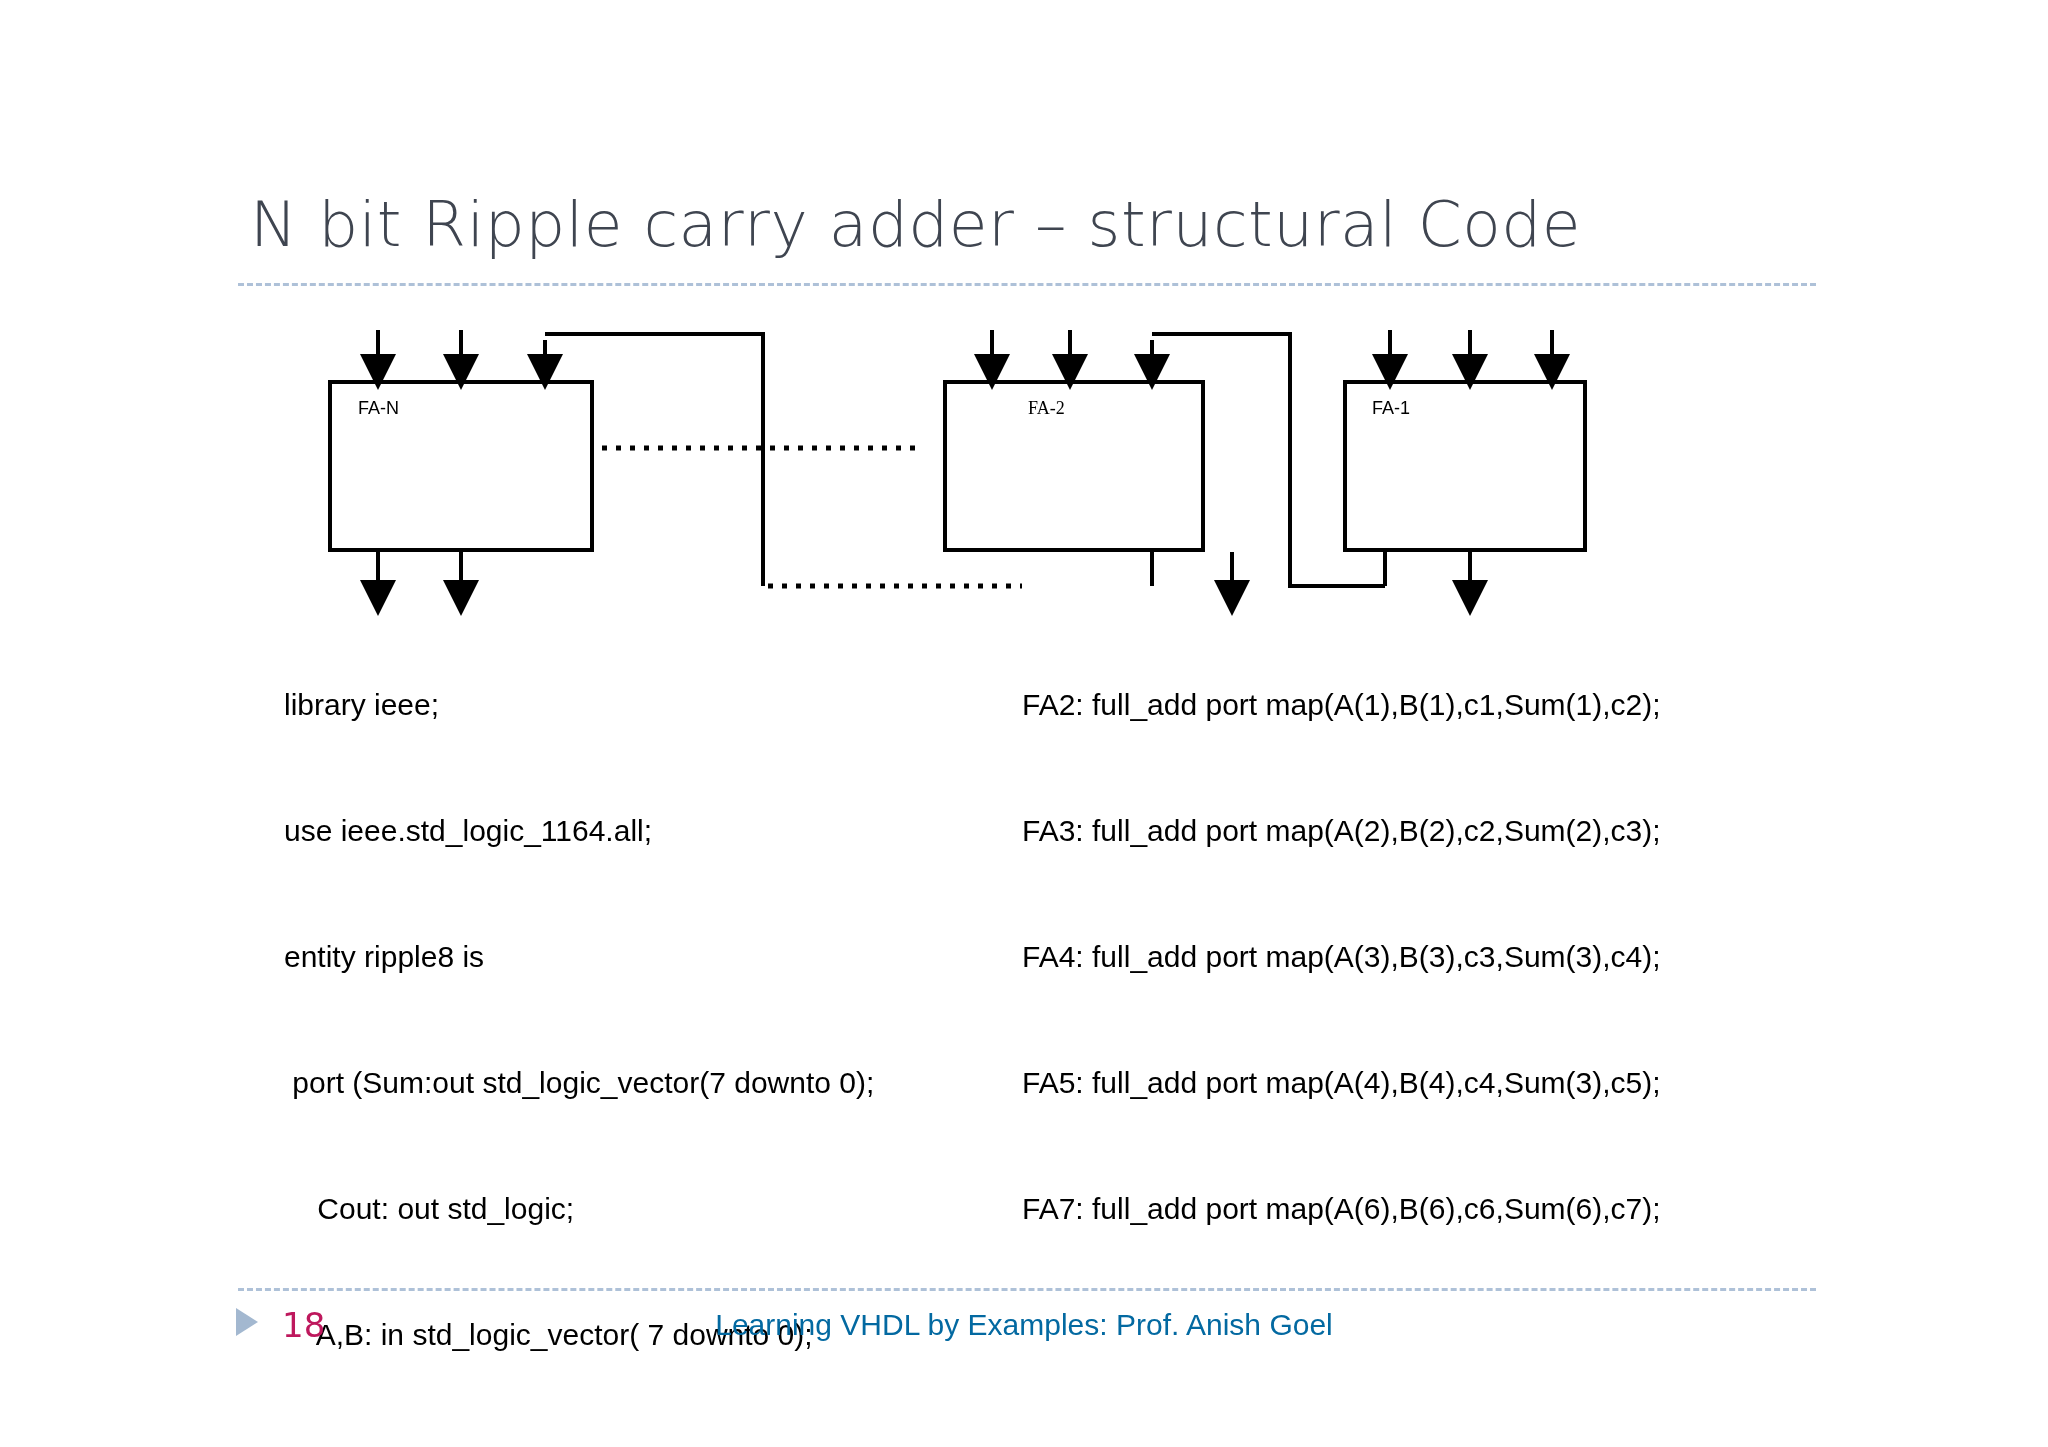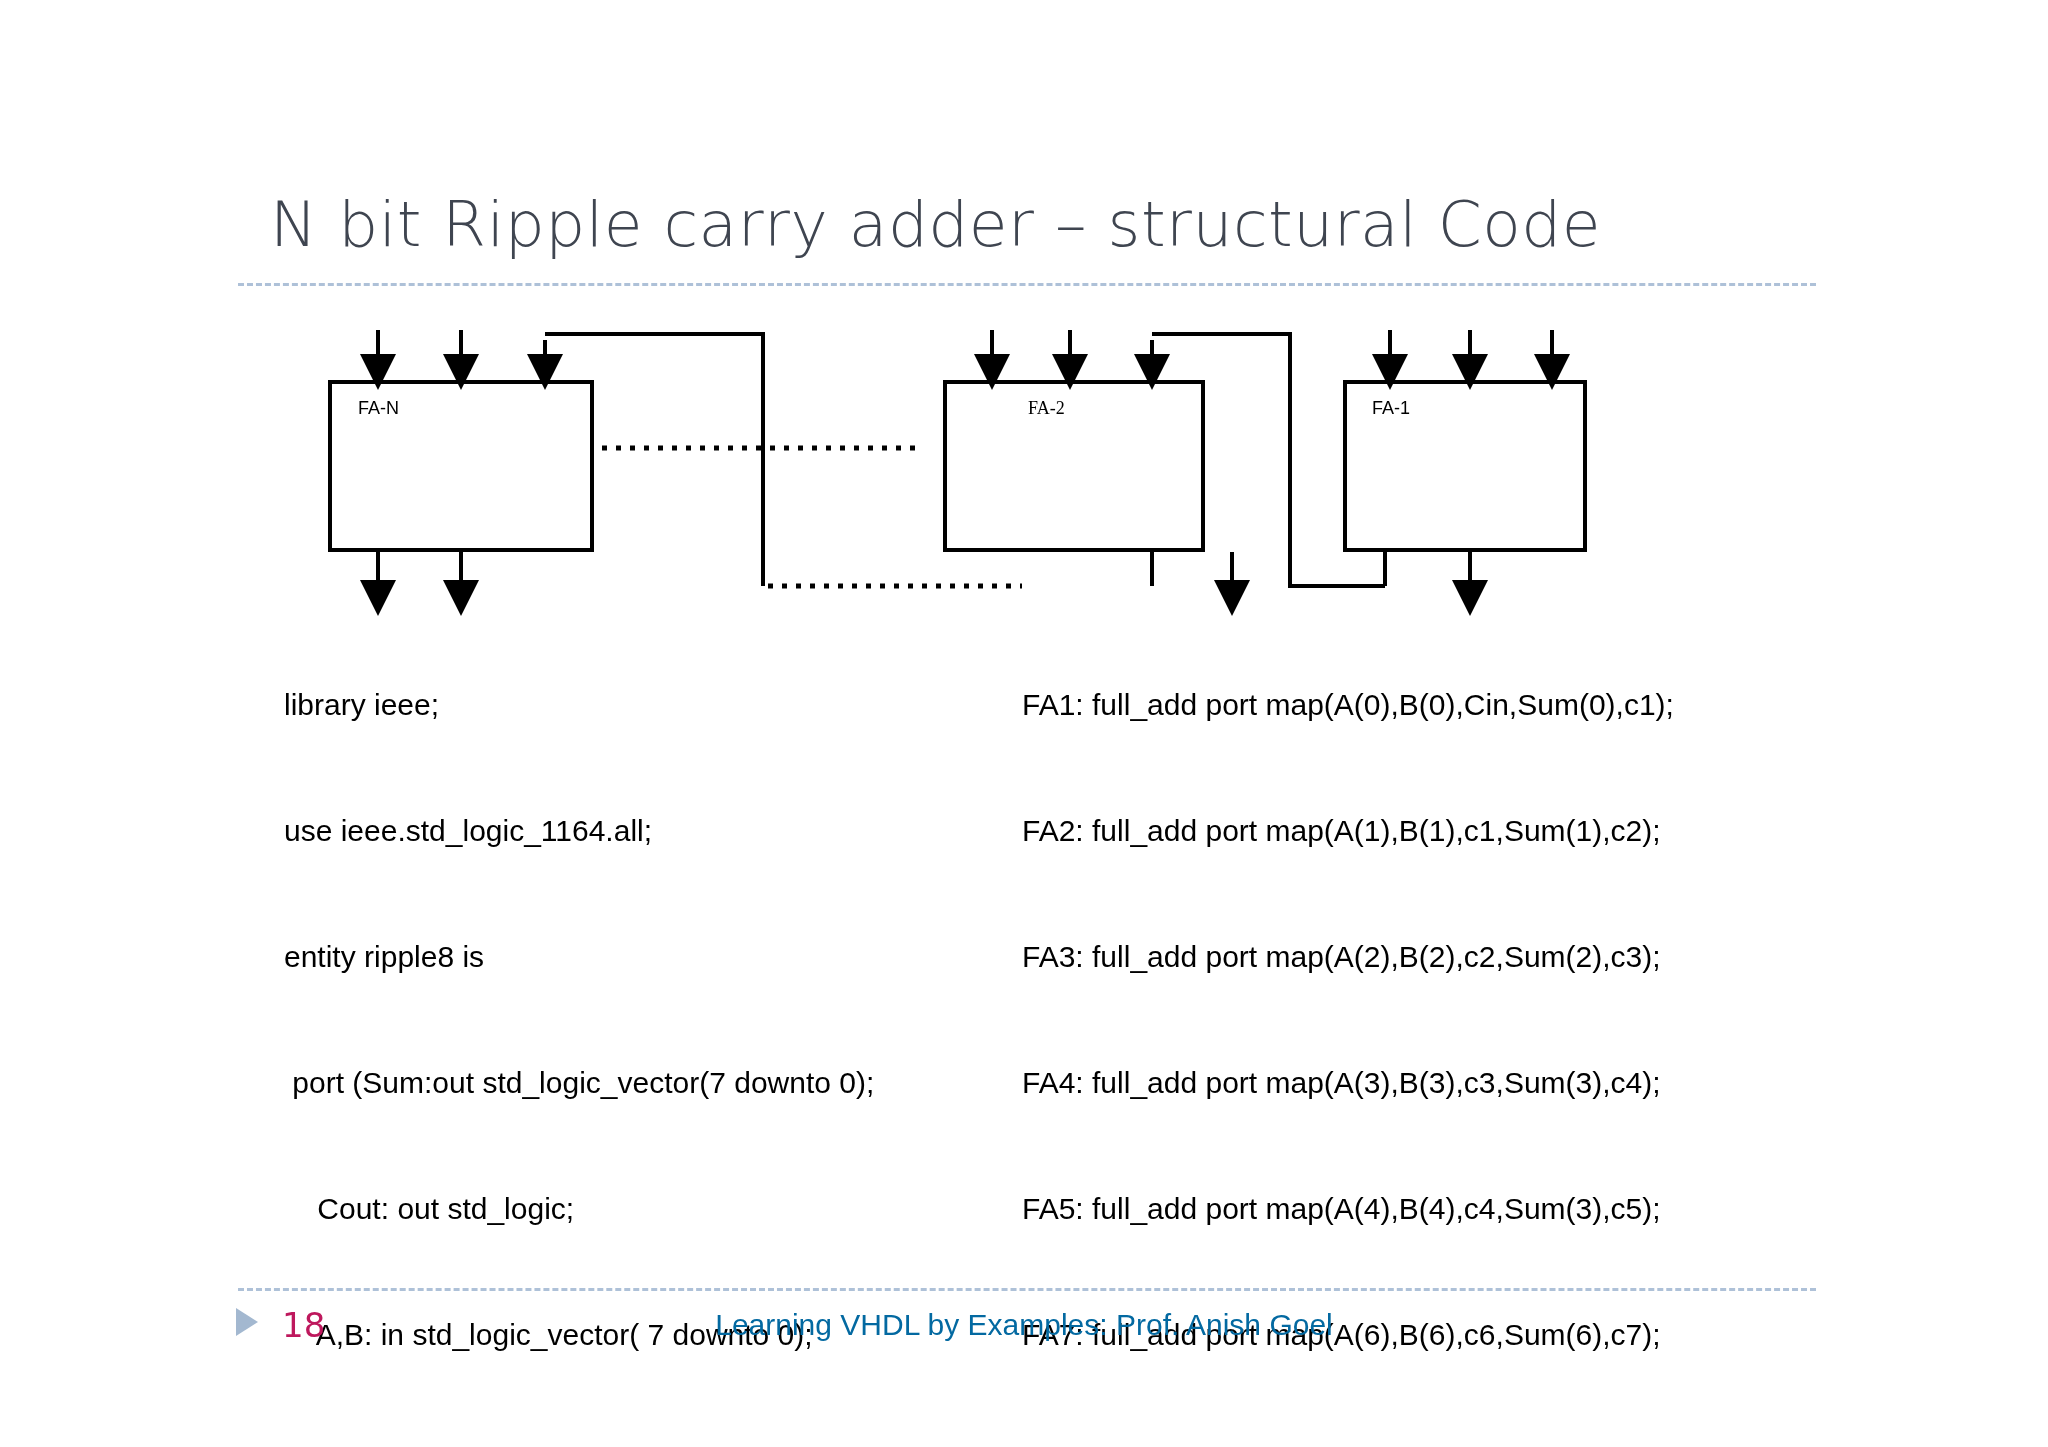--- a/index.html
+++ b/index.html
@@ -21,21 +21,20 @@
     position: absolute;
     left: 250px;
     top: 188px;
     width: 1560px;
     font-family: "DejaVu Sans", sans-serif;
     font-size: 63px;
     font-weight: 300;
     letter-spacing: 0.5px;
     color: #3f4550;
     white-space: nowrap;
-    margin-left: 20px;
   }
 
   
   .dash-rule {
     position: absolute;
     left: 238px;
     width: 1578px;
     height: 0;
     border-top: 3px dashed #aec1d8;
   }
@@ -171,21 +170,20 @@
   
   
   
   
   
   
   
 </div>
 
 <div class="code-col" id="code-right">
-  <span class="code-line">FA1: full_add port map(A(0),B(0),Cin,Sum(0),c1);</span>
   <span class="code-line">FA2: full_add port map(A(1),B(1),c1,Sum(1),c2);</span>
   <span class="code-line">FA3: full_add port map(A(2),B(2),c2,Sum(2),c3);</span>
   <span class="code-line">FA4: full_add port map(A(3),B(3),c3,Sum(3),c4);</span>
   <span class="code-line">FA5: full_add port map(A(4),B(4),c4,Sum(3),c5);</span>
   <span class="code-line">FA7: full_add port map(A(6),B(6),c6,Sum(6),c7);</span>
   
   
 </div>
 
 <div class="dash-rule" id="footer-rule"></div>

